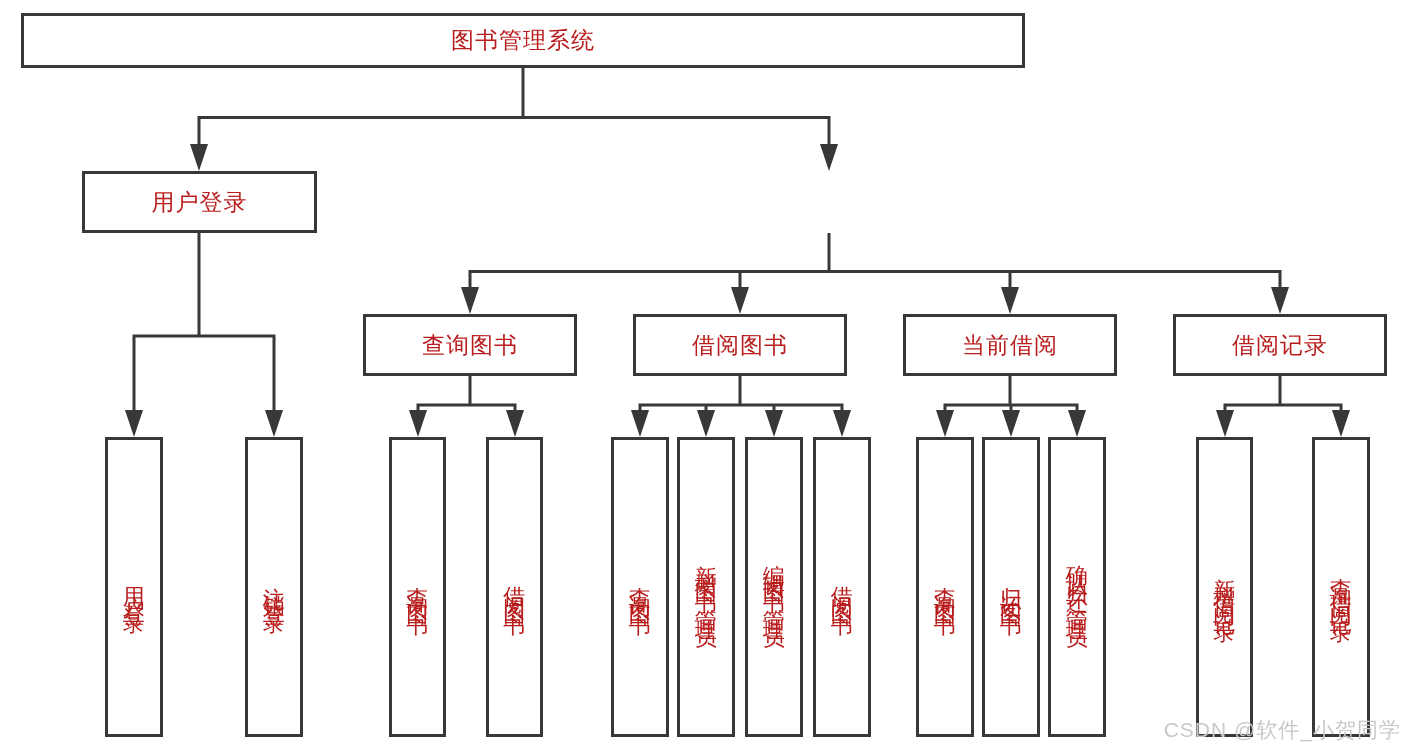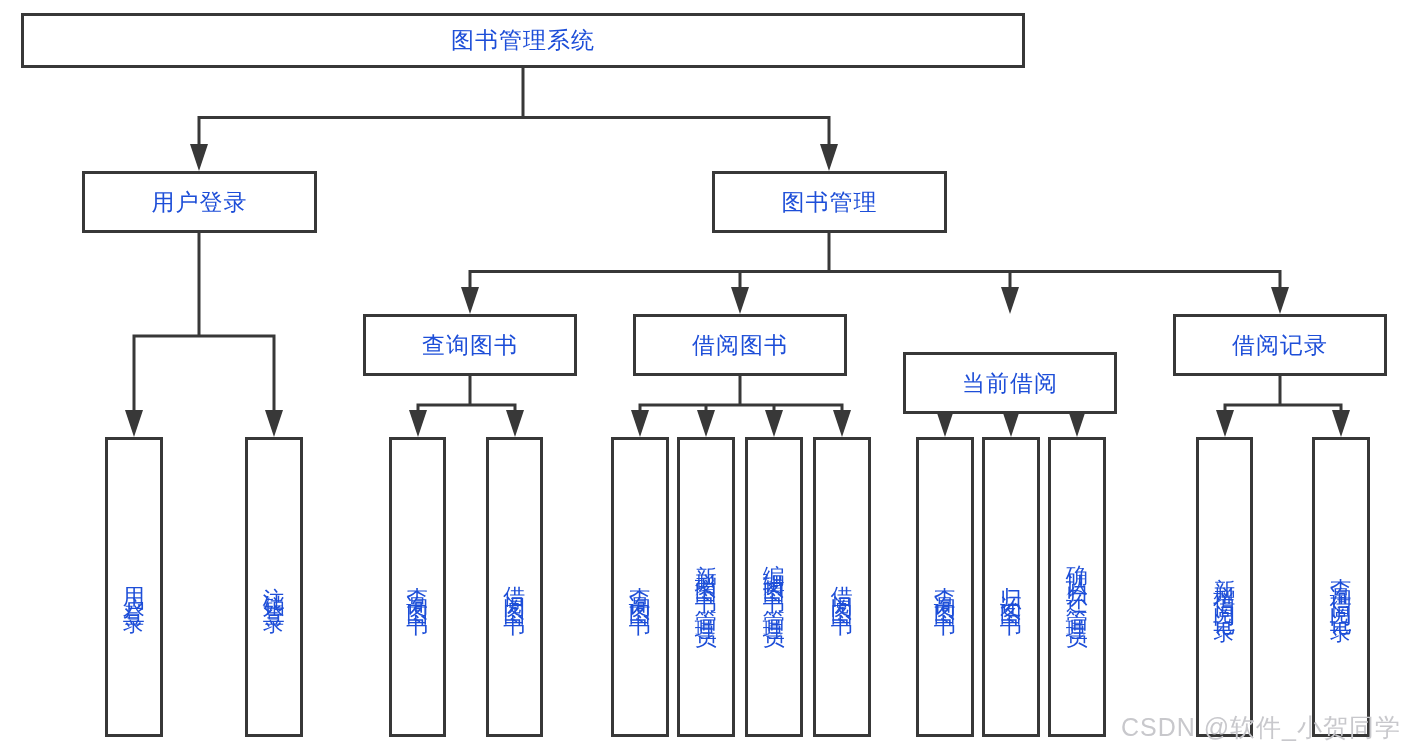--- a/index.html
+++ b/index.html
@@ -18,36 +18,36 @@
   }
   .node {
     position: absolute;
     box-sizing: border-box;
     border: 3px solid #383838;
     background: #ffffff;
     display: flex;
     align-items: center;
     justify-content: center;
     font-size: 23px;
-    color: #1d4ed8;
+    color: #b91c1c;
     letter-spacing: 1px;
   }
   .leaf span {
     writing-mode: vertical-rl;
     text-orientation: mixed;
     letter-spacing: 9px;
     font-size: 22px;
     line-height: 1.15;
     white-space: nowrap;
   }
   #watermark {
     position: absolute;
     right: 4px;
     bottom: 3px;
-    font-size: 25px;
+    font-size: 21px;
     color: #c8c8cc;
     letter-spacing: 1px;
     z-index: 10;
   }
 </style>
 </head>
 <body>
 
 <div id="canvas">
 
@@ -77,25 +77,24 @@
              M640 437 L631 410 L649 410 Z  M706 437 L697 410 L715 410 Z
              M774 437 L765 410 L783 410 Z  M842 437 L833 410 L851 410 Z
              M945 437 L936 410 L954 410 Z  M1011 437 L1002 410 L1020 410 Z
              M1077 437 L1068 410 L1086 410 Z  M1225 437 L1216 410 L1234 410 Z
              M1341 437 L1332 410 L1350 410 Z"></path>
   </svg>
 
   <div class="node" style="left:21px; top:13px; width:1004px; height:55px;">图书管理系统</div>
 
   <div class="node" style="left:82px; top:171px; width:235px; height:62px;">用户登录</div>
-  <div class="node" style="left:712px; top:171px; width:235px; height:62px;">图书管理</div>
 
   <div class="node" style="left:363px; top:314px; width:214px; height:62px;">查询图书</div>
   <div class="node" style="left:633px; top:314px; width:214px; height:62px;">借阅图书</div>
-  <div class="node" style="left:903px; top:314px; width:214px; height:62px;margin-top:38px;">当前借阅</div>
+  <div class="node" style="left:903px; top:314px; width:214px; height:62px;">当前借阅</div>
   <div class="node" style="left:1173px; top:314px; width:214px; height:62px;">借阅记录</div>
 
   <div class="node leaf" style="left:105px; top:437px; width:58px; height:300px;">
     <span>用户登录</span>
   </div>
   <div class="node leaf" style="left:245px; top:437px; width:58px; height:300px;">
     <span>注销登录</span>
   </div>
 
   <div class="node leaf" style="left:389px; top:437px; width:57px; height:300px;">

